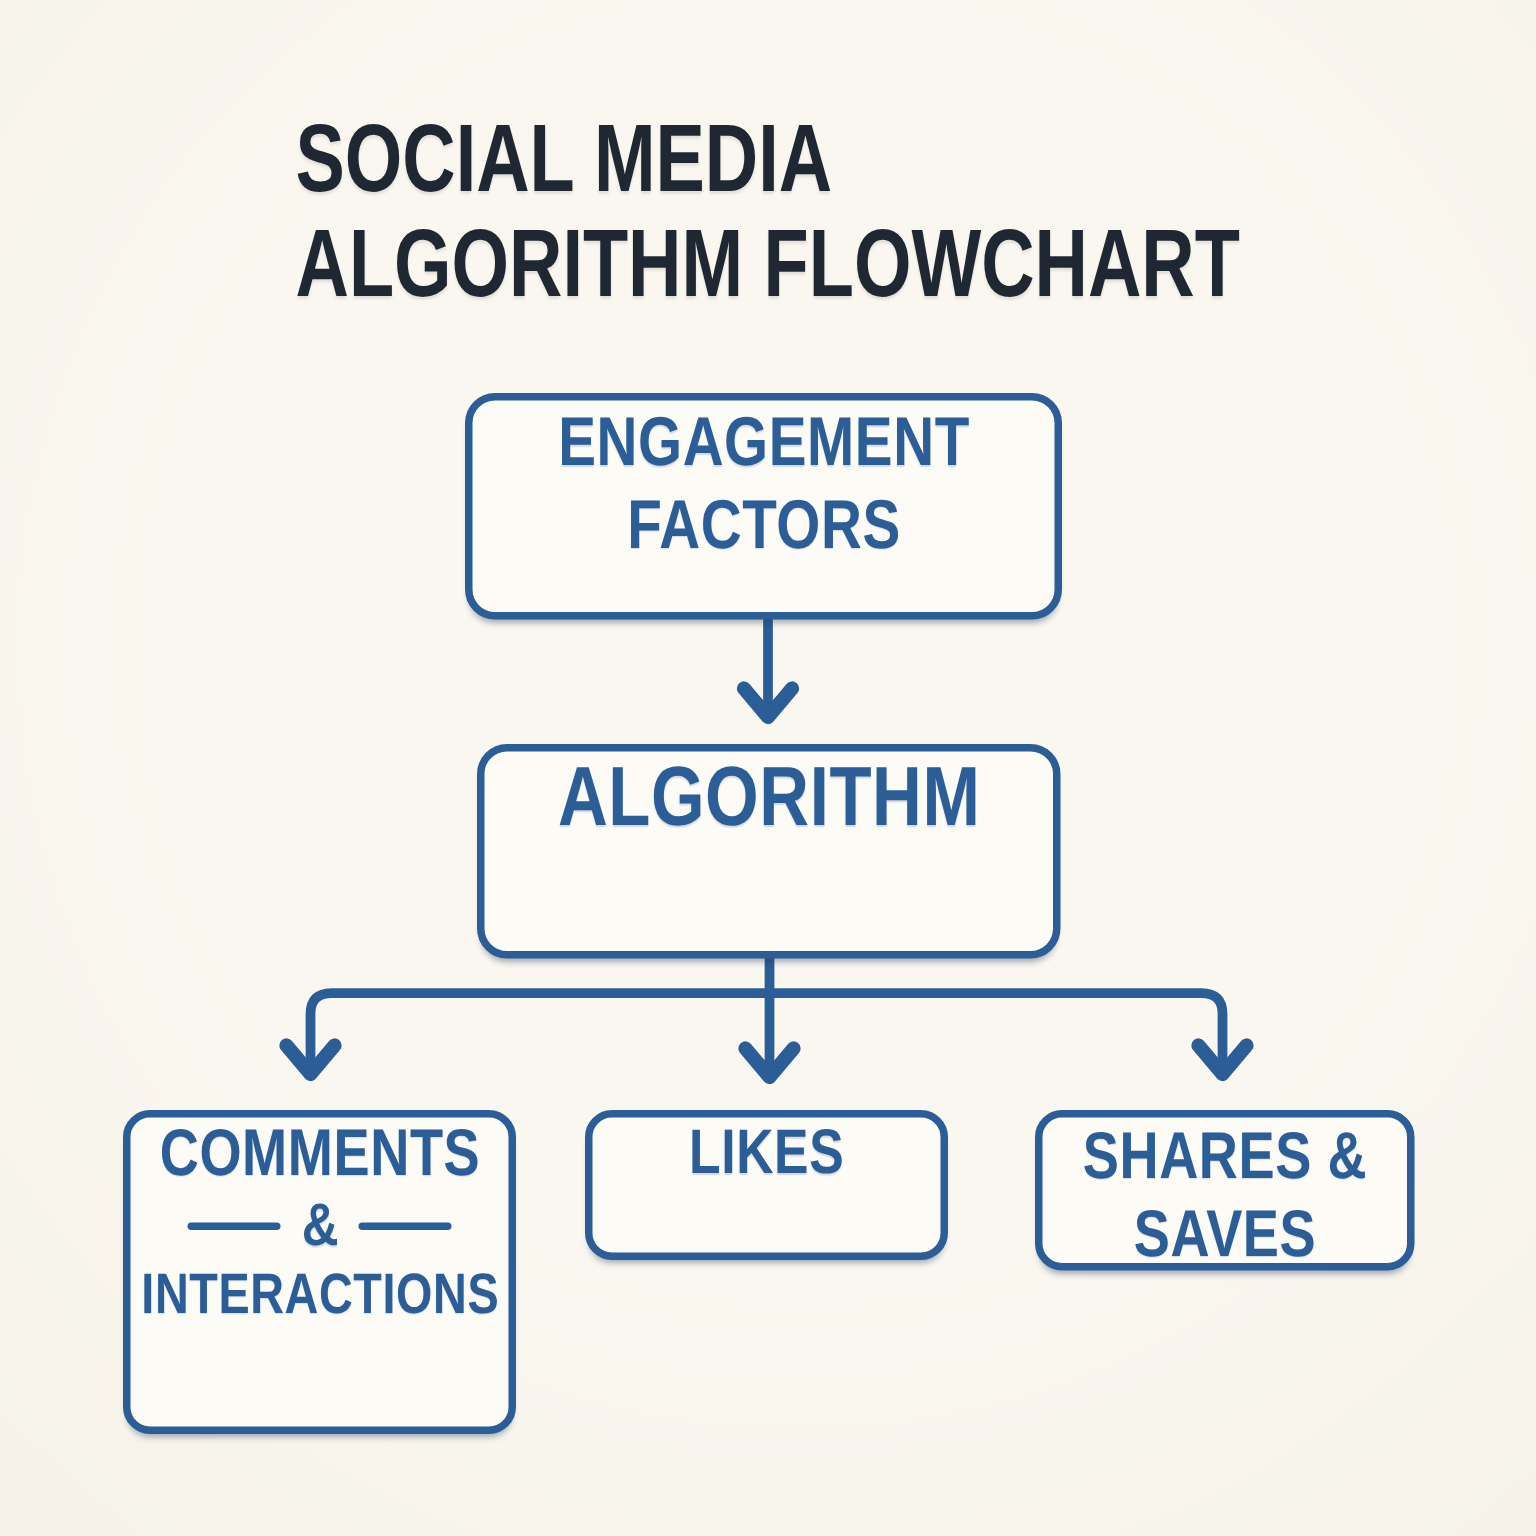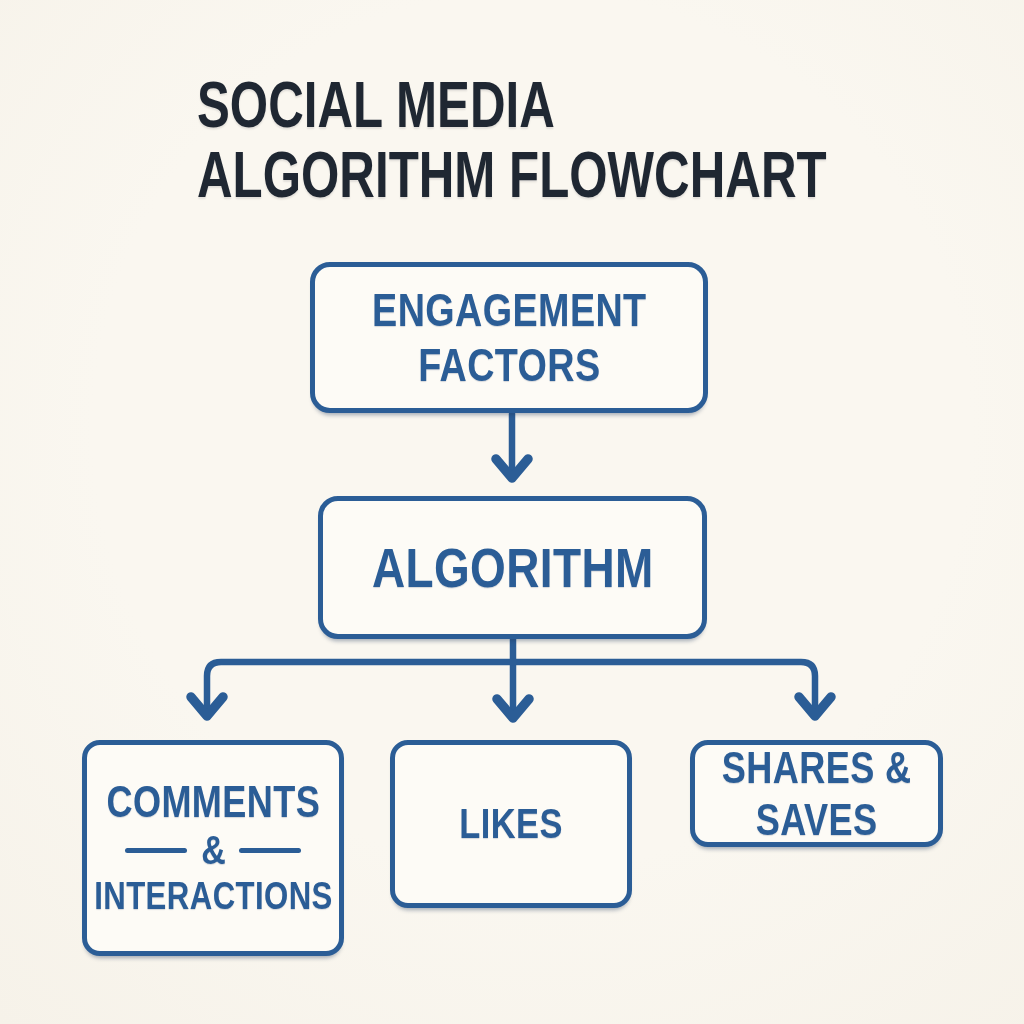--- a/index.html
+++ b/index.html
@@ -43,21 +43,21 @@
 
   
   .node {
     position: absolute;
     box-sizing: border-box;
     border: 5px solid var(--accent, #2b5d96);
     border-radius: 20px;
     background: var(--node-fill, #fdfbf6);
     color: var(--accent, #2b5d96);
     display: flex; flex-direction: column;
-    align-items: center; justify-content: center;
+    align-items: center; justify-content: flex-start;
     box-shadow: 0 5px 4px -3px rgba(32, 54, 91, 0.40);
   }
   .node-text {
     font-weight: bold;
     text-align: center;
     letter-spacing: 0.5px;
     transform: scaleX(0.82);
     transform-origin: center center;
     white-space: nowrap;
     text-shadow: 0 1px 1px rgba(35, 58, 95, 0.18);
@@ -66,21 +66,21 @@
   .node-engagement   { left: 310px; top: 262px; width: 398px; height: 151px; }
   .node-engagement .node-text { font-size: 46px; line-height: 55px; }
 
   .node-algorithm    { left: 318px; top: 496px; width: 389px; height: 143px; }
   .node-algorithm .node-text { font-size: 56px; line-height: 60px; }
 
   .node-comments     { left: 82px;  top: 740px; width: 262px; height: 216px; border-radius: 18px; }
   .node-comments .line-main { font-size: 44px; line-height: 48px; }
   .node-comments .line-sub  { font-size: 38px; line-height: 44px; }
 
-  .node-likes        { left: 390px; top: 740px; width: 242px; height: 168px; border-radius: 18px; }
+  .node-likes        { left: 390px; top: 740px; width: 242px; height: 100px; border-radius: 18px; }
   .node-likes .node-text { font-size: 42px; line-height: 46px; }
 
   .node-shares       { left: 690px; top: 740px; width: 253px; height: 107px; border-radius: 18px; }
   .node-shares .node-text { font-size: 44px; line-height: 52px; }
 
   
   .amp-row {
     display: flex; align-items: center; justify-content: center;
     margin: 2px 0;
   }

